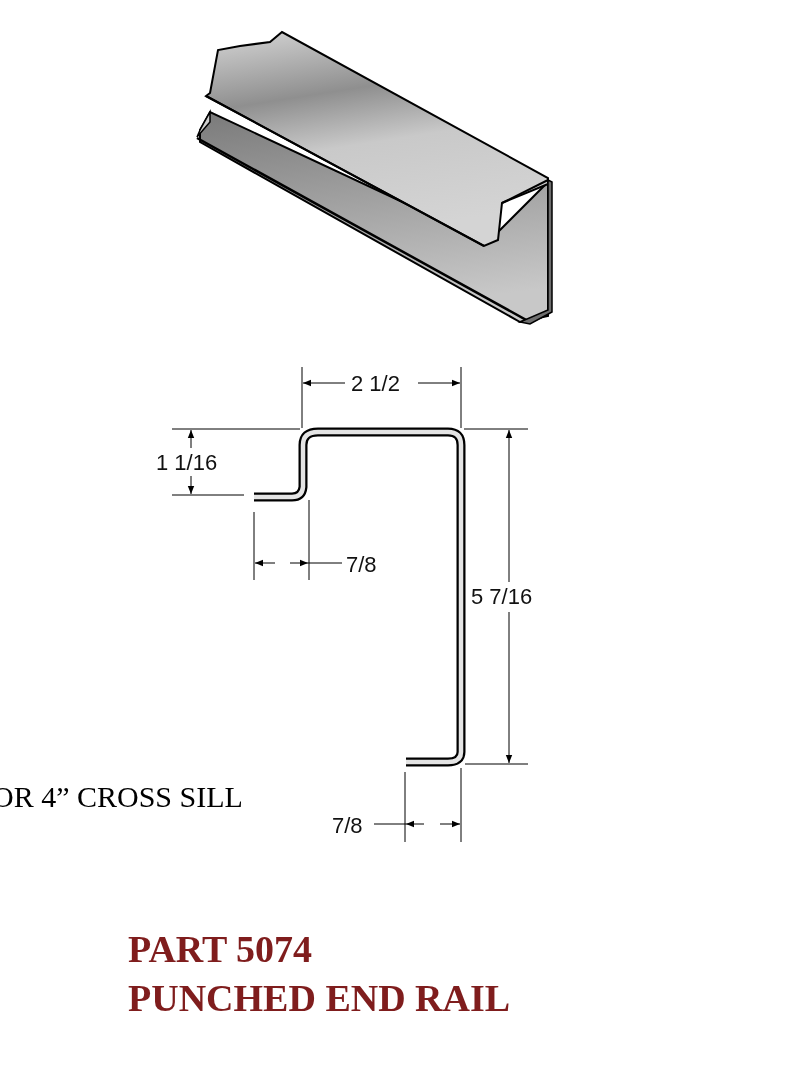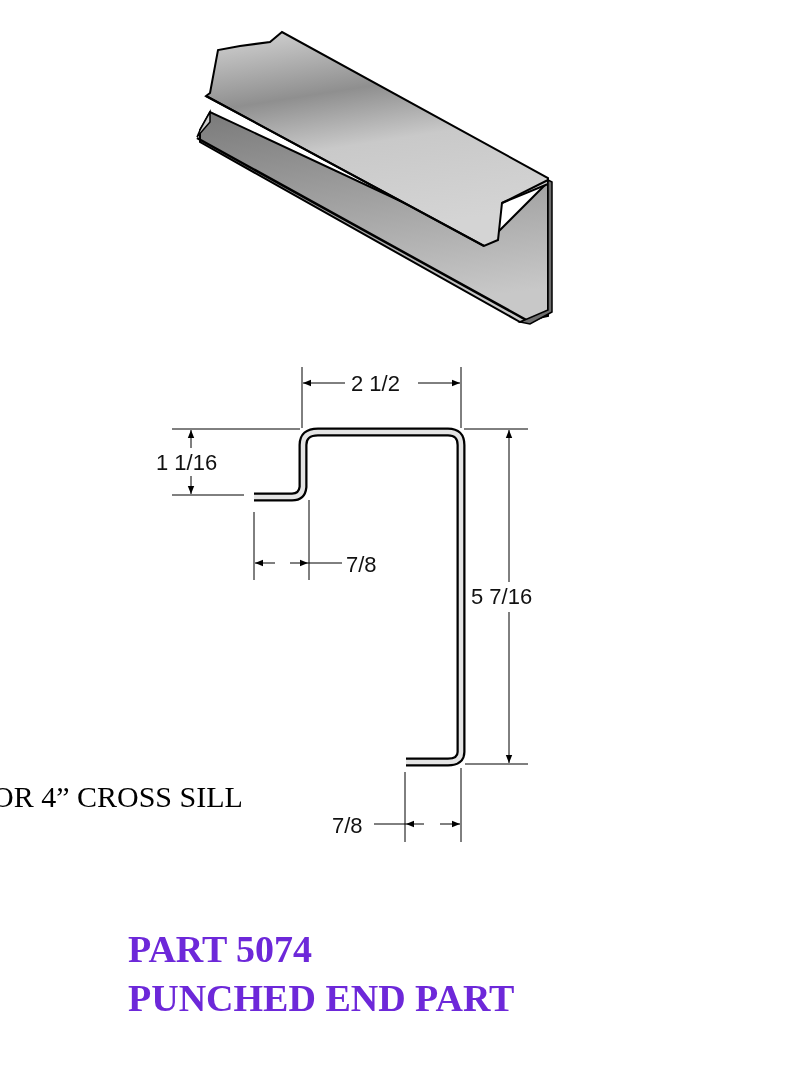--- a/index.html
+++ b/index.html
@@ -1,20 +1,20 @@
 <!DOCTYPE html>
 <html><head>
 <meta charset="utf-8">
 <style>
   html, body { margin: 0; padding: 0; background: #ffffff; }
   body { width: 803px; height: 1086px; position: relative; overflow: hidden; }
   svg { position: absolute; left: 0; top: 0; }
   .dimtext { font-family: "Liberation Sans", sans-serif; font-size: 22px; fill: #111; }
   .note { position: absolute; left: -8px; top: 780px; font-family: "Liberation Serif", serif; font-size: 30px; color: #000; white-space: nowrap; }
-  .title { position: absolute; left: 128px; top: 925px; font-family: "Liberation Serif", serif; font-weight: bold; font-size: 38px; line-height: 49px; color: #6d28d9; }
+  .title { position: absolute; left: 128px; top: 925px; font-family: "Liberation Serif", serif; font-weight: bold; font-size: 38px; line-height: 49px; color: #7f1d1d; }
   .title div { white-space: nowrap; }
 </style>
 </head>
 <body>
 
 <svg width="803" height="1086" viewBox="0 0 803 1086">
   <defs>
     <linearGradient id="topGrad" x1="0" y1="0" x2="0.25" y2="1">
       <stop offset="0" stop-color="#d6d6d6"></stop>
       <stop offset="0.35" stop-color="#8f8f8f"></stop>
@@ -95,14 +95,14 @@
   <text class="dimtext" x="156" y="470">1 1/16</text>
   <text class="dimtext" x="346" y="572">7/8</text>
   <text class="dimtext" x="471" y="604">5 7/16</text>
   <text class="dimtext" x="332" y="833">7/8</text>
 </svg>
 
 <div class="note">OR 4” CROSS SILL</div>
 
 <div class="title">
   <div>PART 5074</div>
-  <div>PUNCHED END PART</div>
+  <div>PUNCHED END RAIL</div>
 </div>
 
 </body></html>

